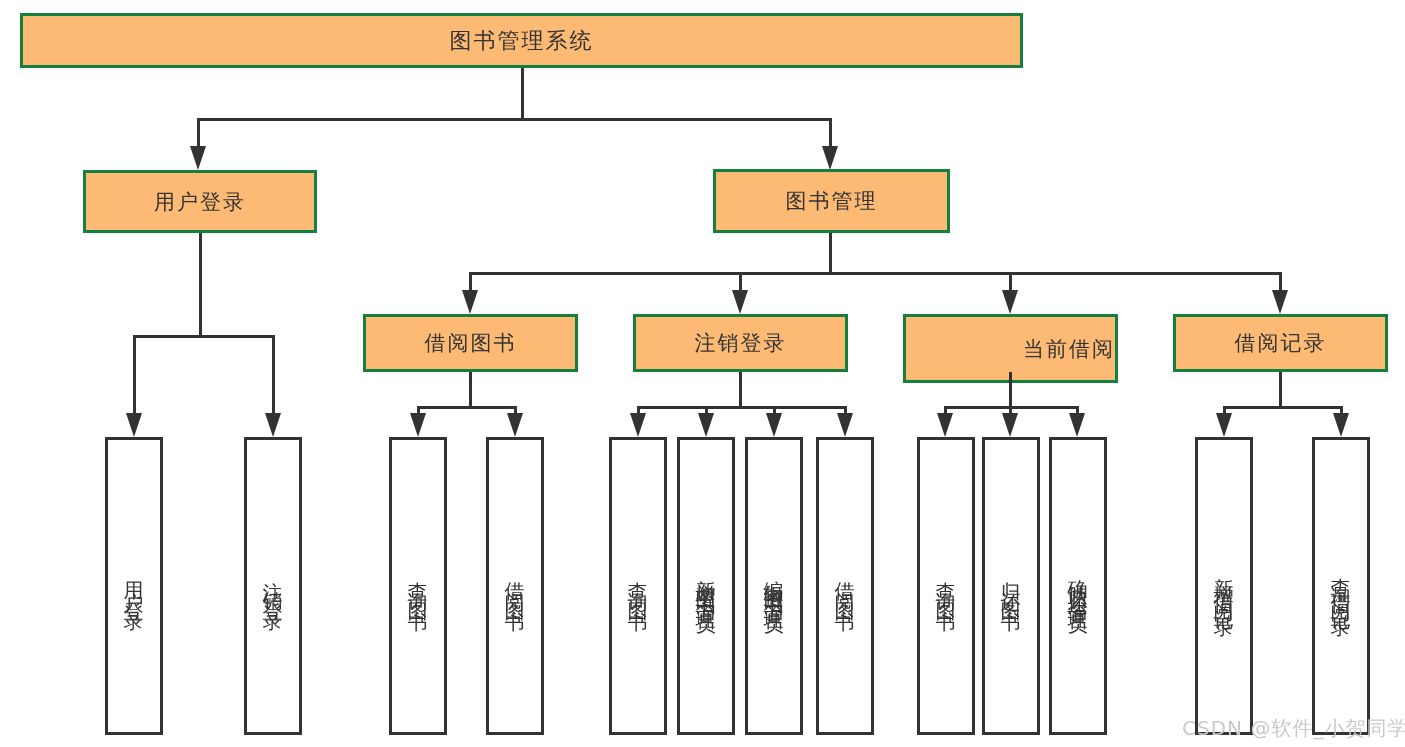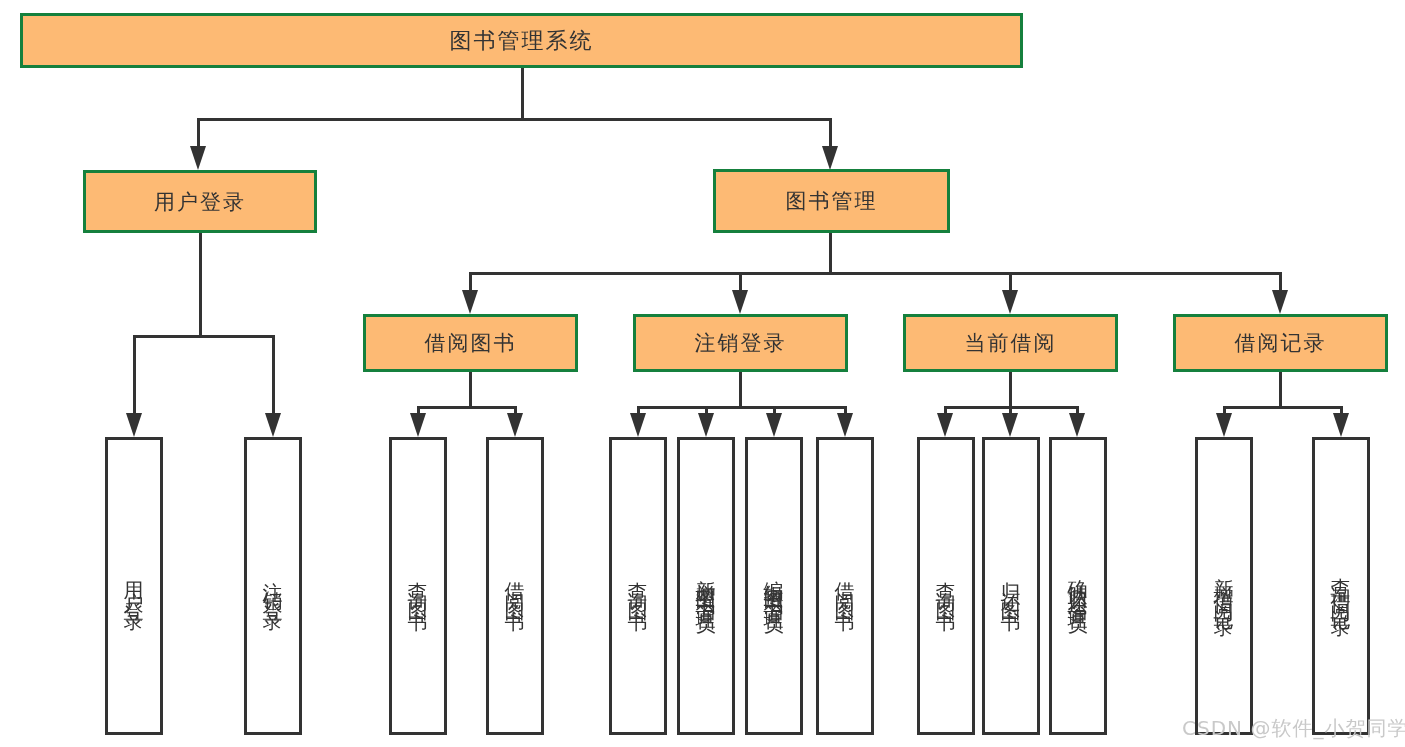--- a/index.html
+++ b/index.html
@@ -72,21 +72,21 @@
   <div class="arrow" style="left:1002px;top:290px;"></div>
   <div class="vline" style="left:1279px;top:272px;height:20px;"></div>
   <div class="arrow" style="left:1272px;top:290px;"></div>
 
   <div class="box" style="left:363px;top:314px;width:215px;height:58px;">
     <span class="lbl">借阅图书</span>
   </div>
   <div class="box" style="left:633px;top:314px;width:215px;height:58px;">
     <span class="lbl">注销登录</span>
   </div>
-  <div class="box" style="left:903px;top:314px;width:215px;height:58px;">
+  <div class="box" style="left:903px;top:314px;width:215px;height:69px;justify-content:flex-end;">
     <span class="lbl">当前借阅</span>
   </div>
   <div class="box" style="left:1173px;top:314px;width:215px;height:58px;">
     <span class="lbl">借阅记录</span>
   </div>
 
   <div class="vline" style="left:469px;top:372px;height:34px;"></div>
   <div class="hline" style="left:417px;top:406px;width:100px;"></div>
   <div class="vline" style="left:417px;top:406px;height:10px;"></div>
   <div class="arrow" style="left:410px;top:413px;"></div>

